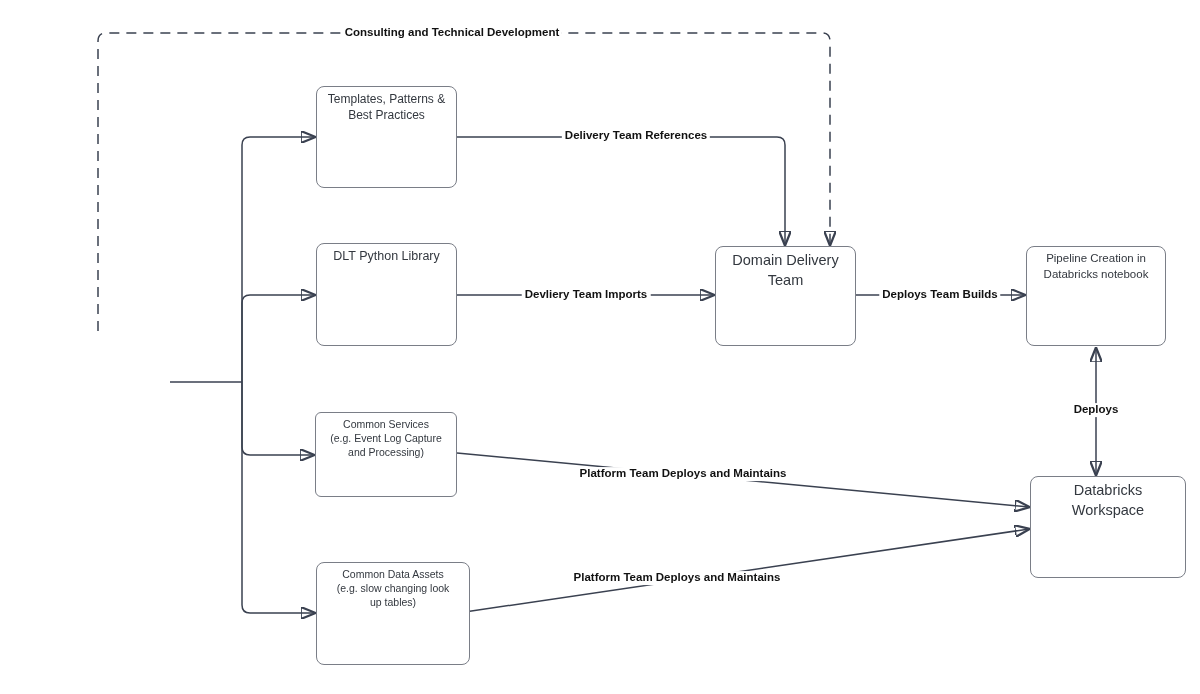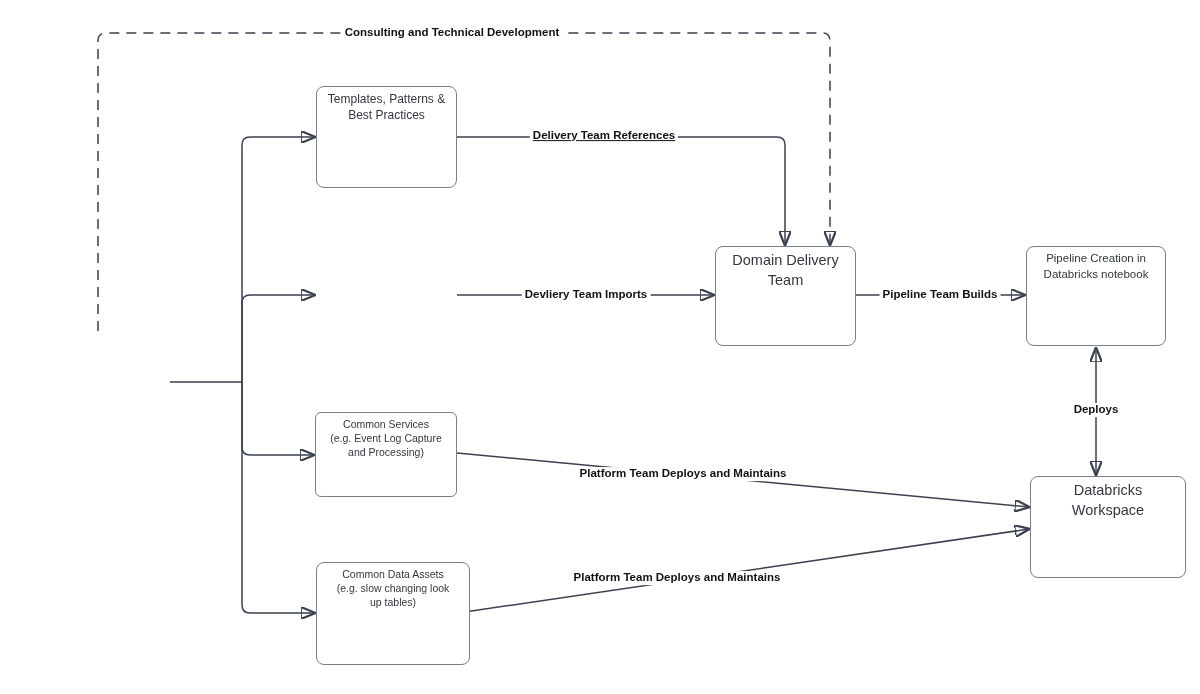--- a/index.html
+++ b/index.html
@@ -41,21 +41,21 @@
     transform:translate(-50%,-50%);
     background:var(--bg);
     color:var(--label-text);
     font-weight:bold;
     font-size:11.5px;
     white-space:nowrap;
     padding:0 3px;
     line-height:1.2;
   }
   .l-consulting {left:416px;  top:33px;margin-left:36px;}
-  .l-refs       {left:604px;  top:136px;text-decoration:underline;}
+  .l-refs       {left:636px;  top:136px;}
   .l-imports    {left:586px;  top:295px;}
   .l-builds     {left:940px;  top:295px;}
   .l-deploys    {left:1096px; top:410px;}
   .l-ptdm1      {left:683px;  top:474px;}
   .l-ptdm2      {left:677px;  top:578px;}
 </style>
 </head>
 <body>
 
 <div class="canvas">
@@ -80,20 +80,23 @@
     <path d="M 856 295 L 1025 295" marker-end="url(#arrow)"></path>
     <path d="M 1096 348 L 1096 475" marker-start="url(#arrow)" marker-end="url(#arrow)"></path>
     <path d="M 457 453 L 1029 507" marker-end="url(#arrow)"></path>
     <path d="M 458 613 L 1029 529" marker-end="url(#arrow)"></path>
   </svg>
 
   <div class="node n-templates">
     <span>Templates, Patterns &amp;
 Best Practices</span>
   </div>
+  <div class="node n-dlt">
+    <span>DLT Python Library</span>
+  </div>
   <div class="node n-services">
     <span>Common Services
 (e.g. Event Log Capture
 and Processing)</span>
   </div>
   <div class="node n-data">
     <span>Common Data Assets
 (e.g. slow changing look
 up tables)</span>
   </div>
@@ -106,18 +109,18 @@
 Team</span>
   </div>
   <div class="node n-databricks">
     <span>Databricks
 Workspace</span>
   </div>
 
   <span class="edge-label l-consulting">Consulting and Technical Development</span>
   <span class="edge-label l-refs">Delivery Team References</span>
   <span class="edge-label l-imports">Devliery Team Imports</span>
-  <span class="edge-label l-builds">Pipeline Team Builds</span>
+  <span class="edge-label l-builds">Deploys Team Builds</span>
   <span class="edge-label l-deploys">Deploys</span>
   <span class="edge-label l-ptdm1">Platform Team Deploys and Maintains</span>
   <span class="edge-label l-ptdm2">Platform Team Deploys and Maintains</span>
 
 </div>
 
 </body></html>

